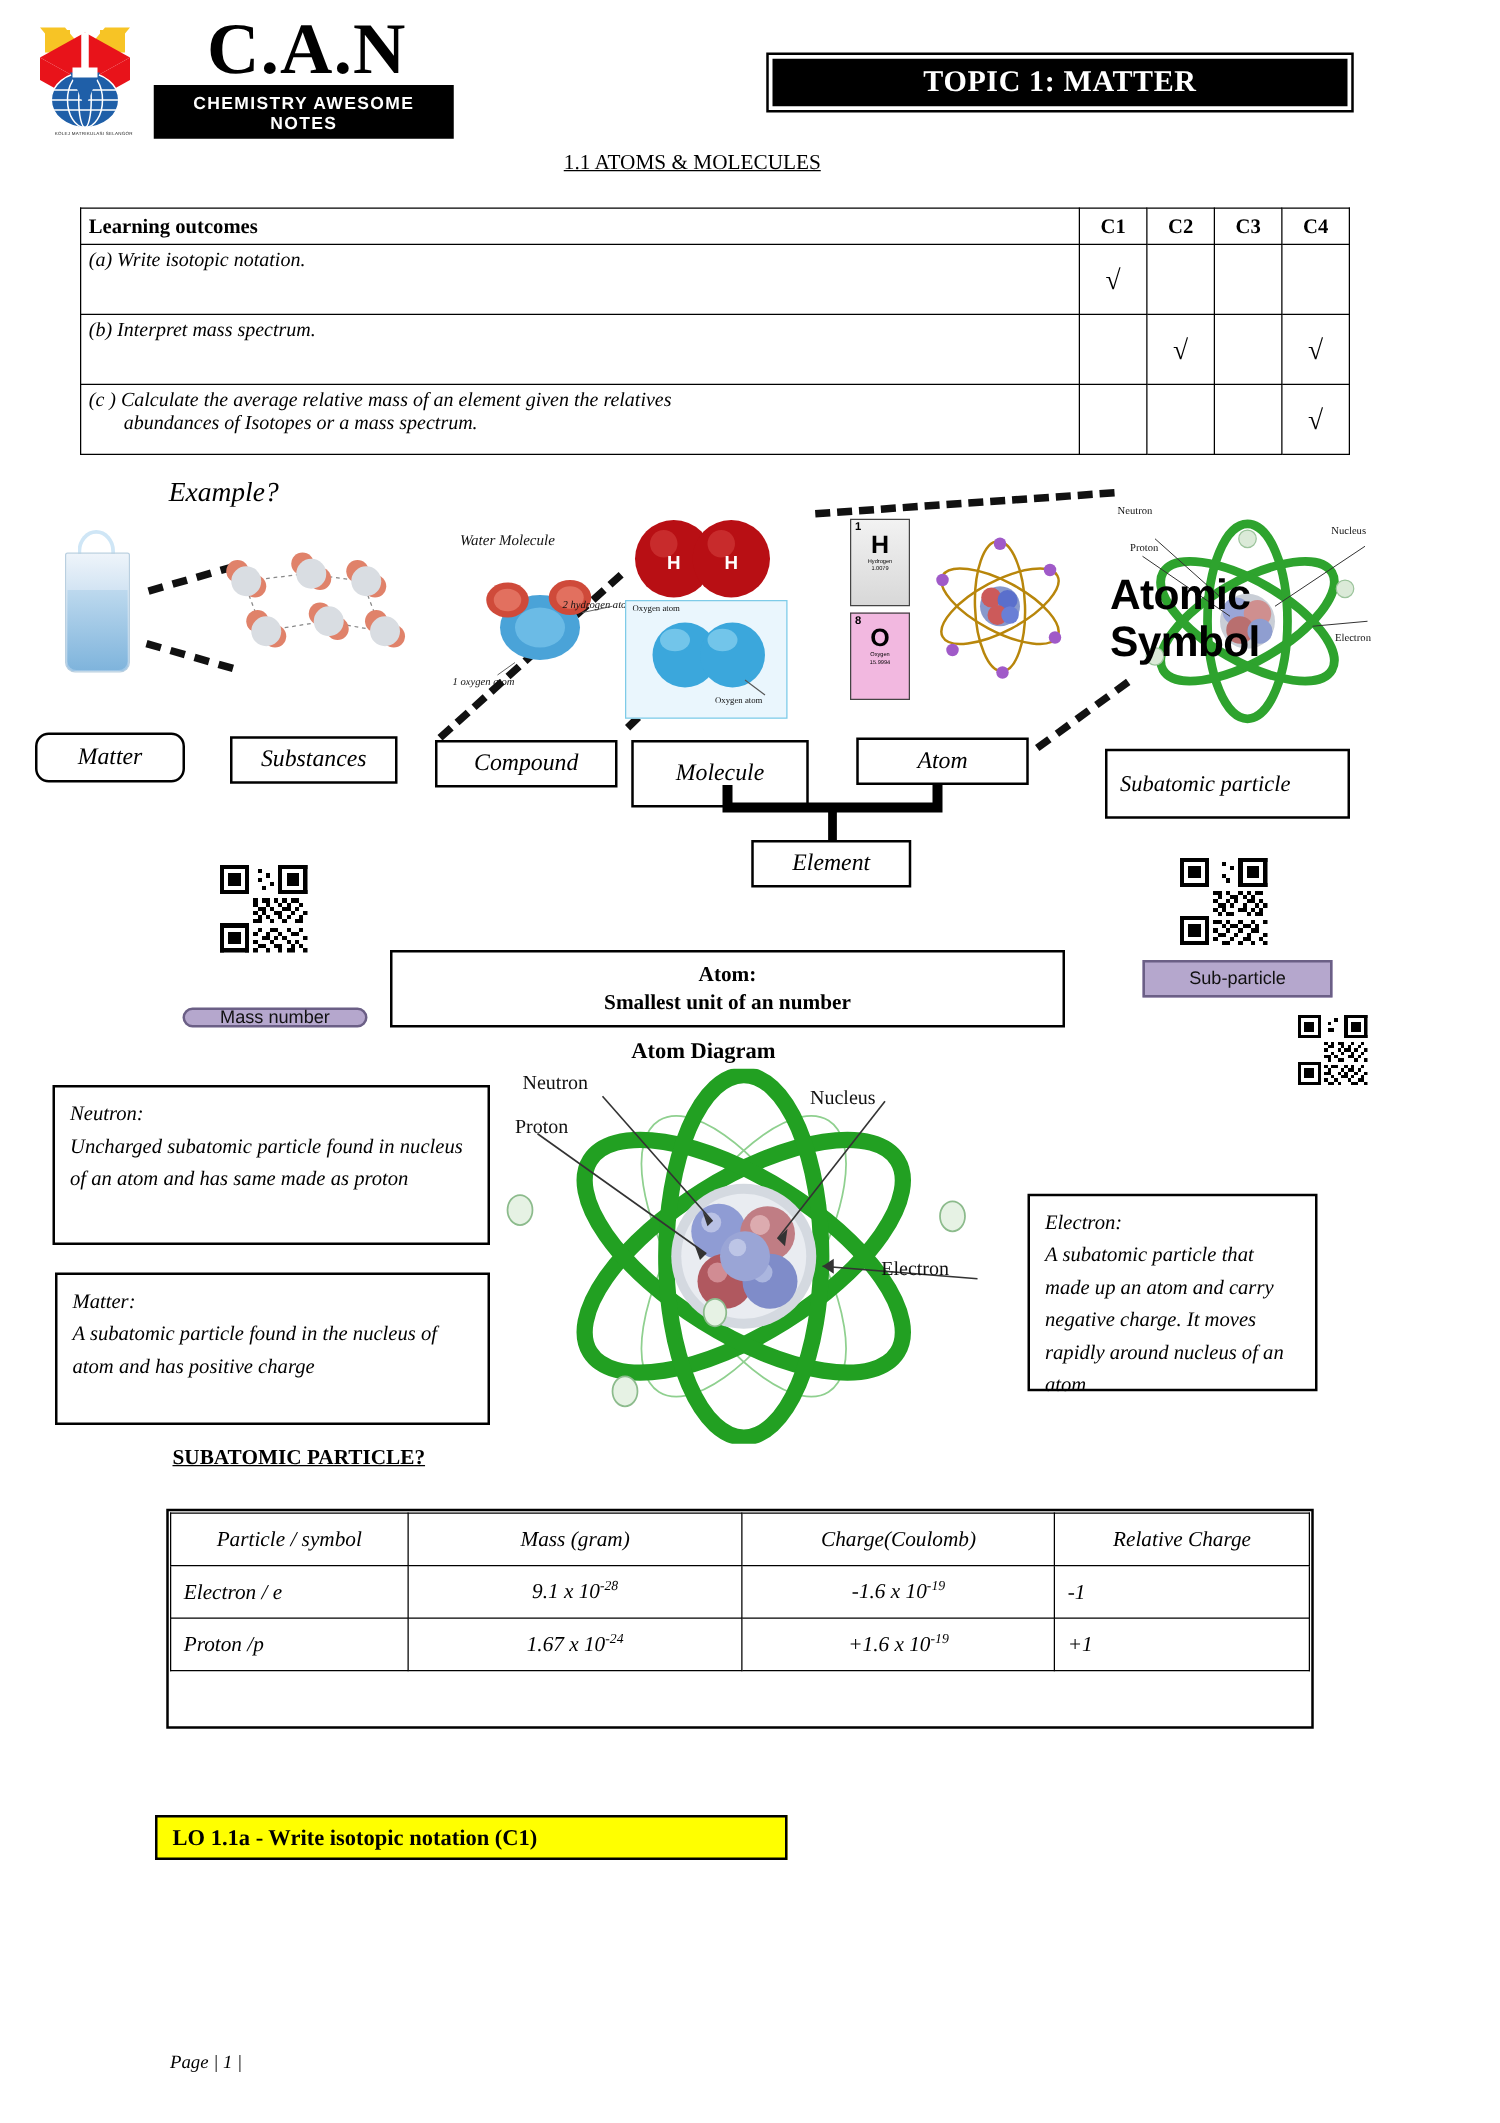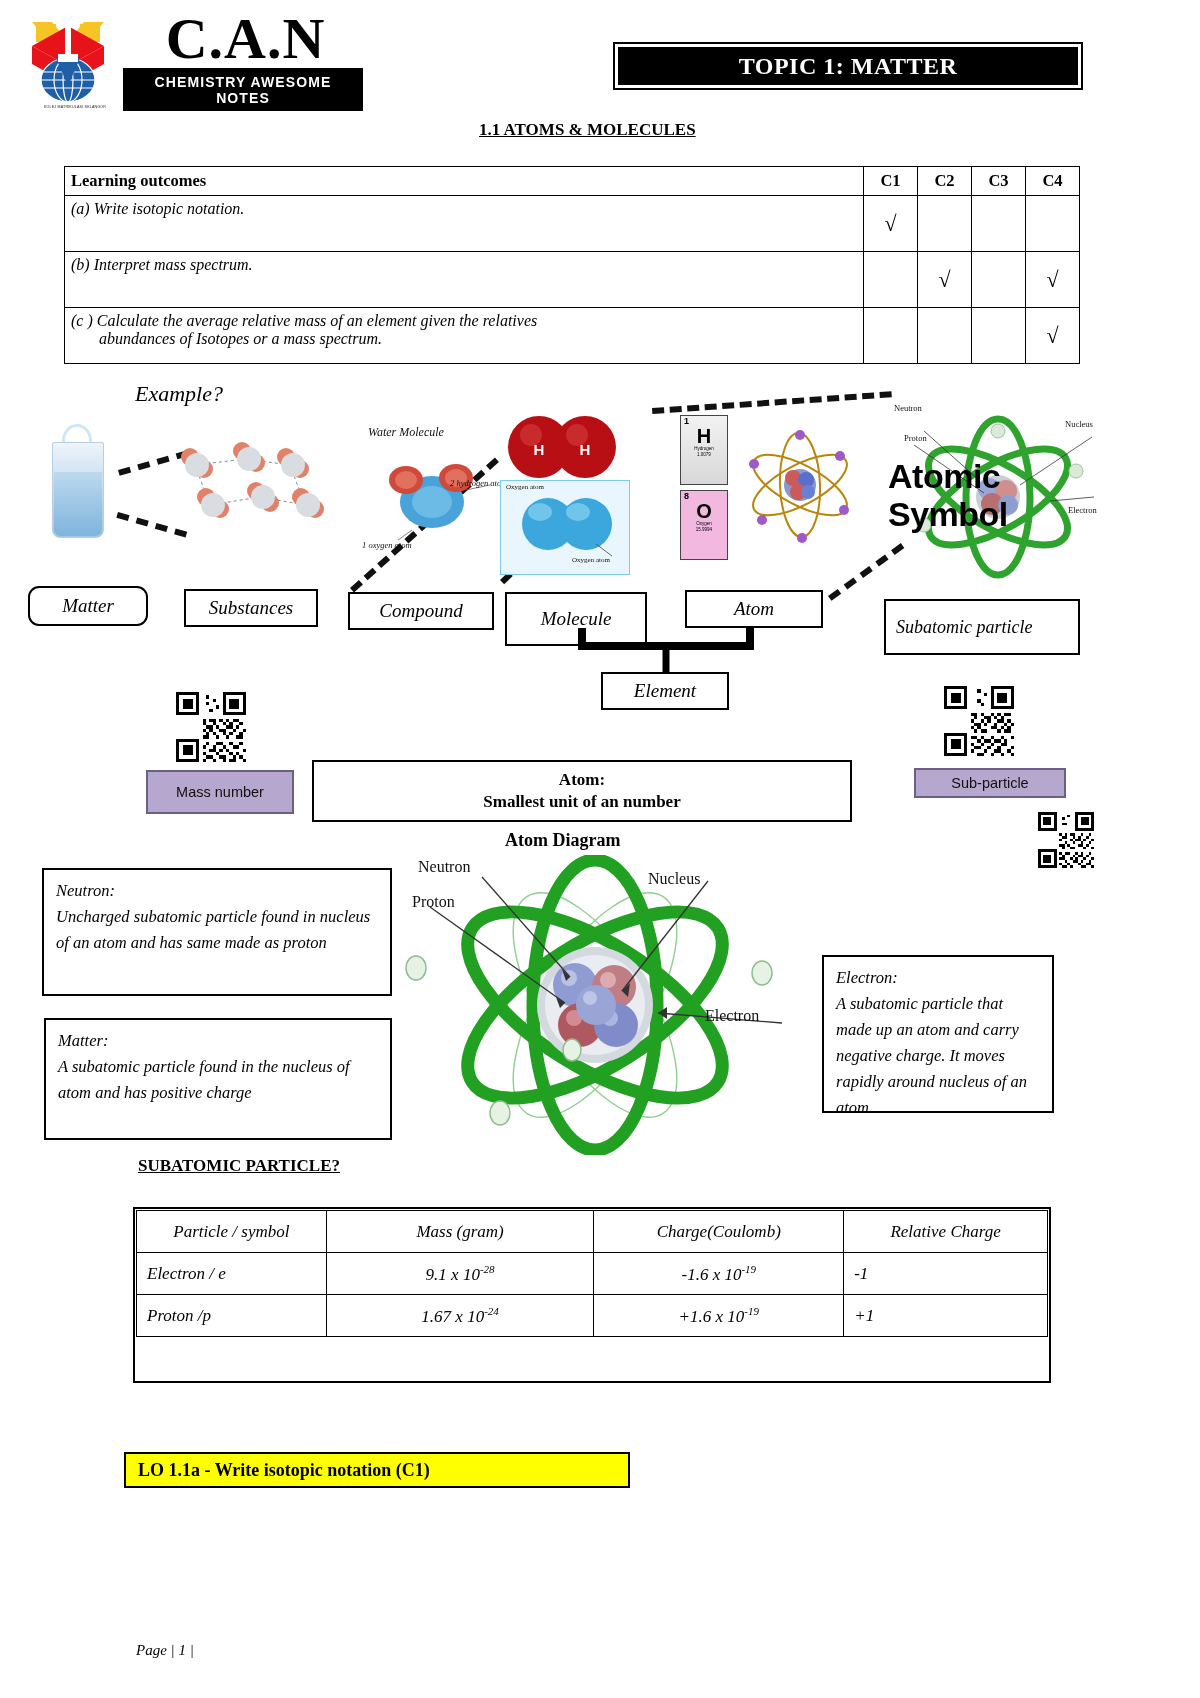--- a/index.html
+++ b/index.html
@@ -40,21 +40,21 @@
   }
   .topic-banner-inner {
     width:100%; height:100%; background:#000; color:#fff;
     display:flex; align-items:center; justify-content:center;
     font-family:"Liberation Serif", serif;
     font-weight:bold; font-size:24px; letter-spacing:0.5px;
   }
 
   .section-title {
     position:absolute; left:451px; top:120px;
-    font-weight:bold; font-size:17px; text-decoration:underline;margin-left:28px;
+    font-weight:normal; font-size:17px; text-decoration:underline;
   }
 
   
   .lo-table {
     position:absolute; left:64px; top:166px; width:1016px;
     border-collapse:collapse; background:#fff;
   }
   .lo-table td, .lo-table th {
     border:1px solid #000; padding:4px 6px; vertical-align:top;
   }
@@ -150,21 +150,21 @@
   .qr1 { left:176px; top:692px; width:70px; height:70px; }
   .qr2 { left:944px; top:686px; width:70px; height:70px; }
   .qr3 { left:1038px; top:812px; width:56px; height:56px; }
 
   
   .plabel {
     position:absolute; background:#b5a7cd; border:2px solid #6b5f86;
     font-family:"Liberation Sans", sans-serif; font-size:14.5px;
     color:#111; display:flex; align-items:center; justify-content:center;
   }
-  .pl-mass { left:146px; top:770px; width:148px; height:44px; }
+  .pl-mass { left:146px; top:806px; width:148px; height:16px;border-radius:10px; }
   .pl-sub  { left:914px; top:768px; width:152px; height:30px; }
 
   .atombox {
     position:absolute; left:312px; top:760px; width:540px; height:62px;
     border:2px solid #000; background:#fff; text-align:center;
     padding-top:7px;
   }
   .atombox .l1 { font-weight:bold; font-size:17px; line-height:22px; }
   .atombox .l2 { font-weight:bold; font-size:17px; line-height:22px; }
 

